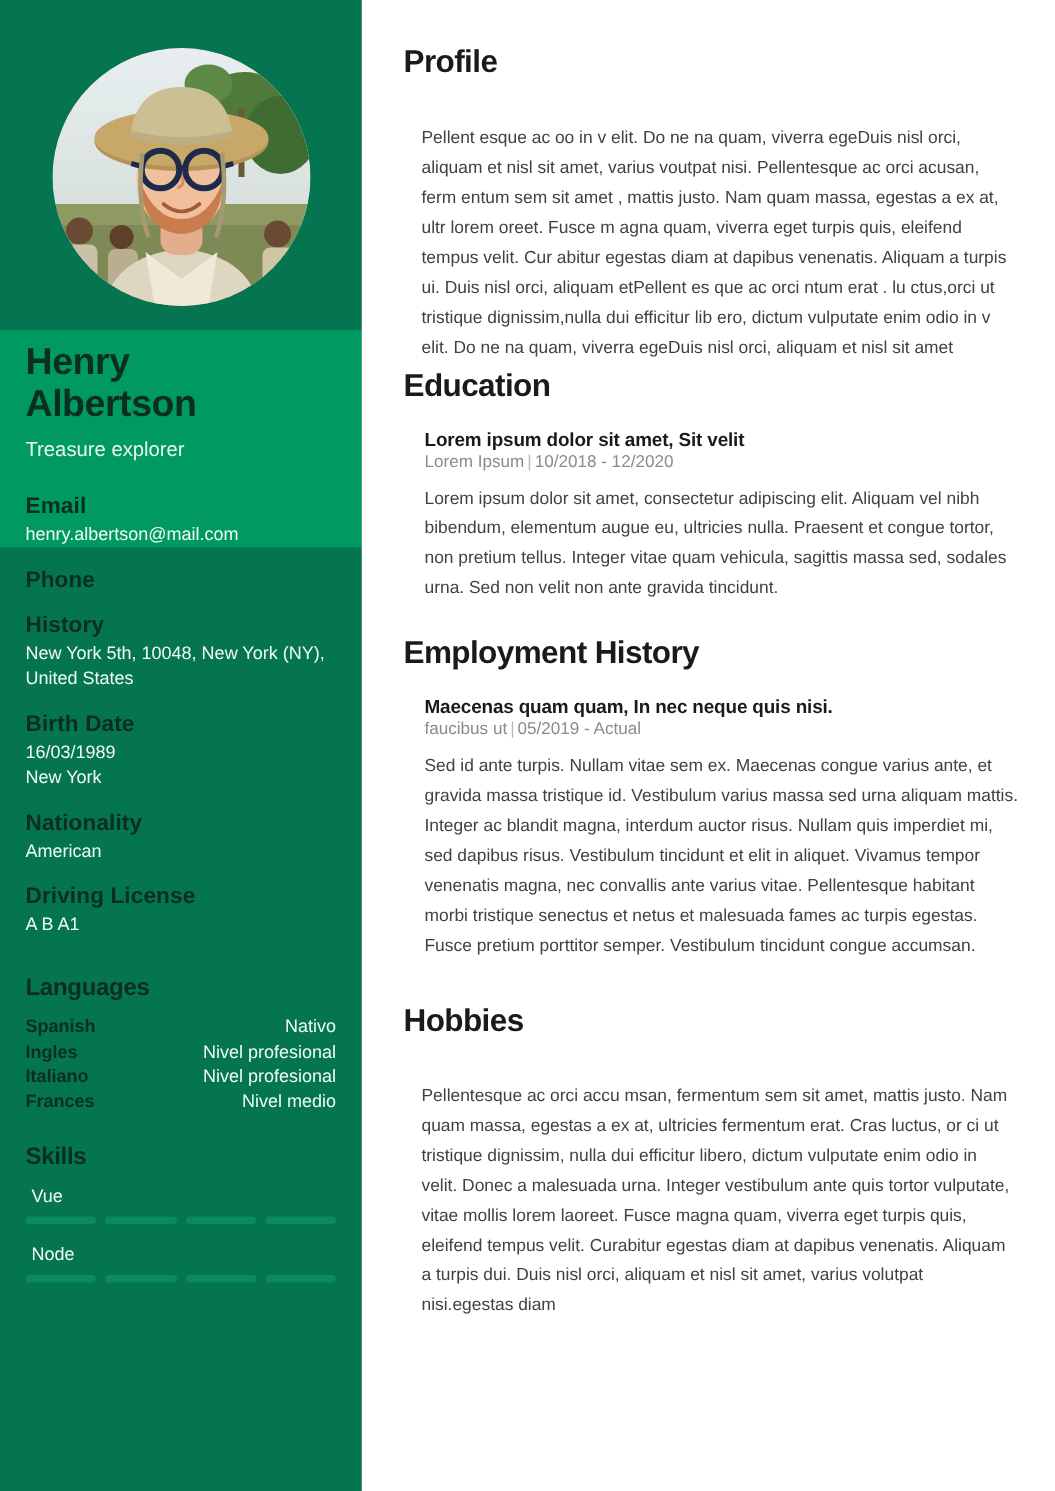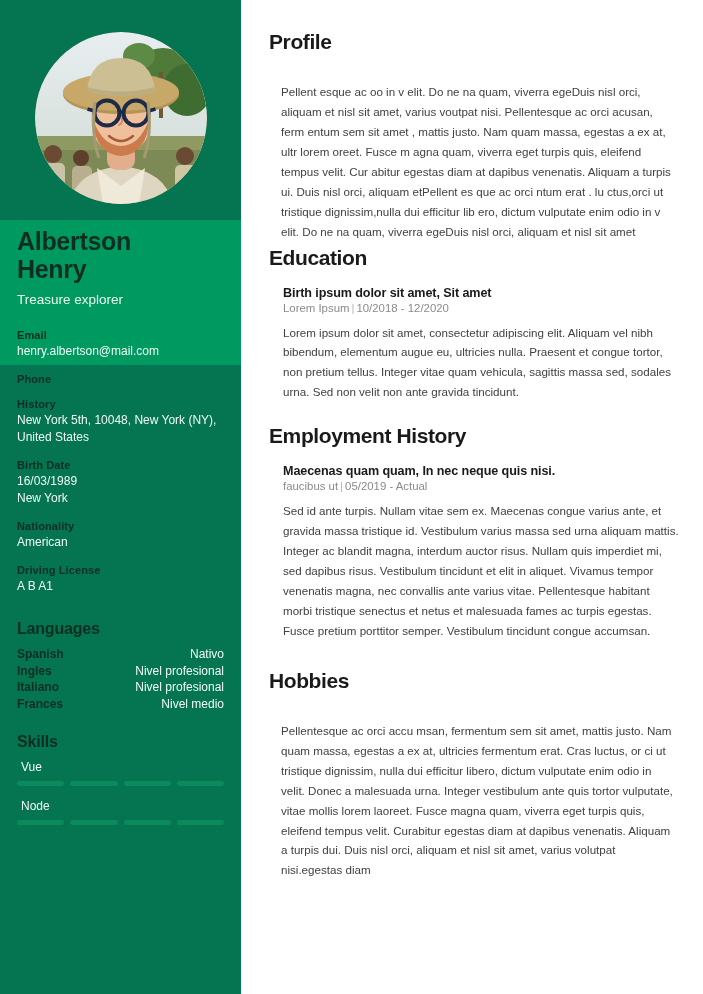--- a/index.html
+++ b/index.html
@@ -30,21 +30,21 @@
   .name-block { padding:24px 17px 0 17px; }
   .name {
     font-size:25px; line-height:1.1; font-weight:bold; color:#0c2e22;
     letter-spacing:-0.3px;
   }
   .role { font-size:13.5px; color:#eaf7f0; margin-top:9px; }
 
   
   .contact { padding:22px 17px 0 17px; }
   .c-item { margin-bottom:13px; }
-  .c-label { font-size:11px; font-weight:bold; color:#0c2e22; letter-spacing:.1px; }
+  .c-label { font-size:15px; font-weight:bold; color:#0c2e22; letter-spacing:.1px; }
   .c-value { font-size:12px; color:#f1faf5; line-height:1.42; margin-top:2px; }
 
   
   .langs { padding:12px 17px 0 17px; }
   .sb-heading {
     font-size:16px; font-weight:bold; color:#0c2e22; margin-bottom:9px; letter-spacing:-.2px;
   }
   .lang-row { display:flex; justify-content:space-between; align-items:baseline; margin-bottom:2.5px; }
   .lang-name { font-size:12px; font-weight:bold; color:#0c2e22; }
   .lang-level { font-size:12px; color:#f1faf5; }
@@ -150,22 +150,22 @@
 
               <path d="M60 70 q-4 34 4 56" stroke="#a69a72" stroke-width="3" fill="none"></path>
               <path d="M113 70 q4 34 -4 56" stroke="#a69a72" stroke-width="3" fill="none"></path>
             </g>
           </svg>
         </div>
       </div>
 
       <div class="name-block">
         <div class="name">
+          <div>Henry</div>
           <div>Albertson</div>
-          <div>Henry</div>
         </div>
         <div class="role">Treasure explorer</div>
       </div>
 
       <div class="contact">
         <div class="c-item">
           <div class="c-label">Email</div>
           <div class="c-value">henry.albertson@mail.com</div>
         </div>
         <div class="c-item">
@@ -238,21 +238,21 @@
   <main class="main">
 
     <section class="section sec-profile">
       <h2 class="m-heading">Profile</h2>
       <p class="m-para">Pellent esque ac oo in v elit. Do ne na quam, viverra egeDuis nisl orci, aliquam et nisl sit amet, varius voutpat nisi. Pellentesque ac orci acusan, ferm entum sem sit amet , mattis justo. Nam quam massa, egestas a ex at, ultr lorem oreet. Fusce m agna quam, viverra eget turpis quis, eleifend tempus velit. Cur abitur egestas diam at dapibus venenatis. Aliquam a turpis ui. Duis nisl orci, aliquam etPellent es que ac orci ntum erat . lu ctus,orci ut tristique dignissim,nulla dui efficitur lib ero, dictum vulputate enim odio in v elit. Do ne na quam, viverra egeDuis nisl orci, aliquam et nisl sit amet</p>
     </section>
 
     <section class="section sec-education">
       <h2 class="m-heading">Education</h2>
       <div class="entry">
-        <div class="entry-title">Birth ipsum dolor sit amet, Sit amet</div>
+        <div class="entry-title">Lorem ipsum dolor sit amet, Sit velit</div>
         <div class="entry-meta">
           <span>Lorem Ipsum</span><span class="sep">|</span><span>10/2018 - 12/2020</span>
         </div>
         <p class="entry-body">Lorem ipsum dolor sit amet, consectetur adipiscing elit. Aliquam vel nibh bibendum, elementum augue eu, ultricies nulla. Praesent et congue tortor, non pretium tellus. Integer vitae quam vehicula, sagittis massa sed, sodales urna. Sed non velit non ante gravida tincidunt.</p>
       </div>
     </section>
 
     <section class="section sec-employment">
       <h2 class="m-heading">Employment History</h2>
       <div class="entry">

